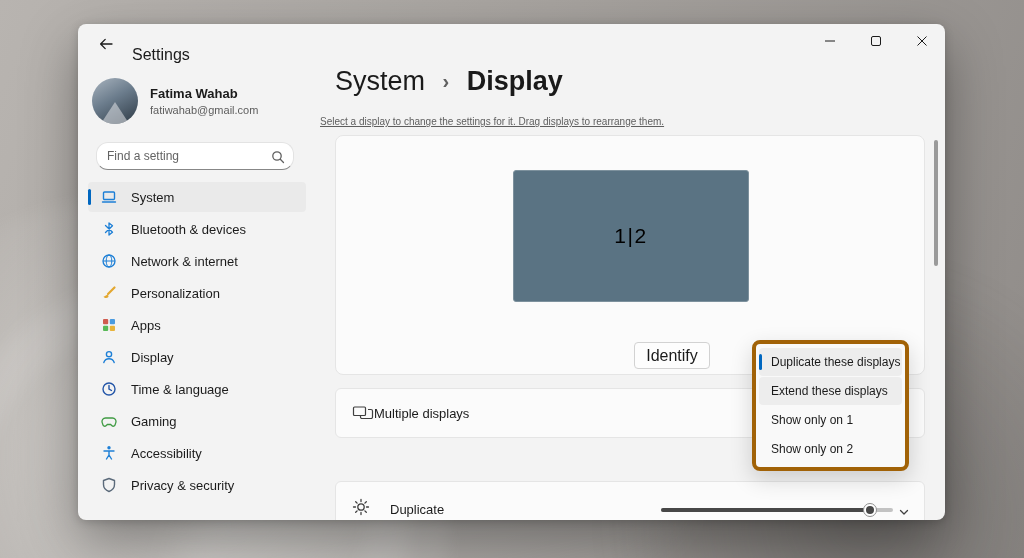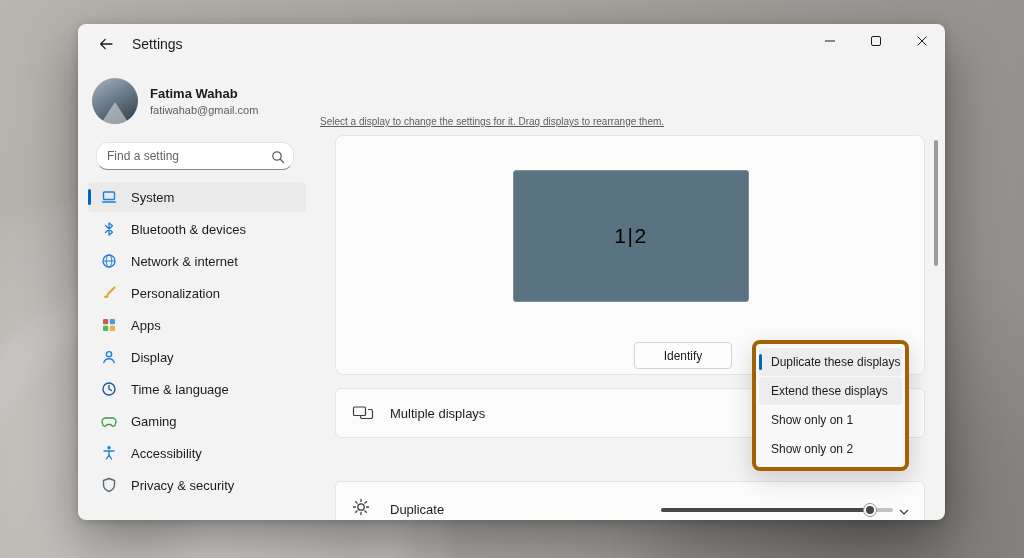--- a/index.html
+++ b/index.html
@@ -41,21 +41,21 @@
     color: #1b1b1b;
   }
 
   
   .titlebar { position: absolute; left: 0; top: 0; right: 0; height: 40px; }
   .back-button {
     position: absolute; left: 12px; top: 8px; width: 32px; height: 26px;
     display: flex; align-items: center; justify-content: center;
     background: none; border: none; border-radius: 4px; cursor: pointer;
   }
-  .titlebar-title { position: absolute; left: 54px; top: 12px; font-size: 14px; color: #1b1b1b; }
+  .titlebar-title { position: absolute; left: 54px; top: 22px; font-size: 16px; color: #1b1b1b; }
   .window-controls { position: absolute; right: 0; top: 0; display: flex; }
   .win-btn {
     width: 46px; height: 34px; display: flex; align-items: center; justify-content: center;
     background: none; border: none; cursor: pointer;
   }
 
   
   .sidebar { position: absolute; left: 0; top: 40px; width: 250px; bottom: 0; }
   .avatar {
     position: absolute; left: 14px; top: 14px; width: 46px; height: 46px; border-radius: 50%;
@@ -107,33 +107,33 @@
     position: absolute; left: 257px; top: 111px; width: 590px; height: 240px;
     background: #fbfbfb; border: 1px solid #e5e5e5; border-radius: 8px;
   }
   .monitor {
     position: absolute; left: 177px; top: 34px; width: 236px; height: 132px;
     background: #5a7383; border: 1px solid #7d919d; border-radius: 3px;
     display: flex; align-items: center; justify-content: center; cursor: move;
   }
   .monitor-label { color: #000000; font-size: 21px; letter-spacing: 1.5px; }
   .identify-btn {
-    position: absolute; left: 298px; top: 206px; width: 98px; height: 27px;
+    position: absolute; left: 298px; top: 206px; width: 76px; height: 27px;
     background: #fdfdfd; border: 1px solid #d2d2d2; border-radius: 4px;
-    font-size: 12px; color: #1b1b1b; cursor: pointer;
+    font-size: 16px; color: #1b1b1b; cursor: pointer;
     font-family: "Liberation Sans", "DejaVu Sans", sans-serif;
   }
 
   .md-row {
     position: absolute; left: 257px; top: 364px; width: 590px; height: 50px;
     background: #fbfbfb; border: 1px solid #e5e5e5; border-radius: 6px;
     display: flex; align-items: center; padding: 0 16px; cursor: pointer;
   }
   .md-icon { width: 22px; display: flex; }
-  .md-text { margin-left: 16px; }
+  .md-text { }
   .md-title { font-size: 13px; color: #1b1b1b; }
   .md-subtitle { font-size: 11px; color: #5e5e5e; margin-top: 3px; }
   .row-spacer { flex: 1; }
 
   .section-header { position: absolute; left: 257px; top: 431px; font-size: 18px; font-weight: 700; margin-top: 27px; }
 
   .brightness-row {
     position: absolute; left: 257px; top: 457px; width: 590px; height: 70px;
     background: #fbfbfb; border: 1px solid #e5e5e5; border-radius: 6px 6px 0 0;
   }
@@ -317,20 +317,25 @@
           <span class="nav-icon">
             <svg width="16" height="16" viewBox="0 0 16 16">
                 <path d="M8 1.5l5.5 2v4c0 3.5-2.3 5.8-5.5 7-3.2-1.2-5.5-3.5-5.5-7v-4z" fill="none" stroke="#5b6a7a" stroke-width="1.4" stroke-linejoin="round"></path>
               </svg>
           </span>
           <span class="nav-label">Privacy &amp; security</span>
         </div>
       </nav>
     </div>
 
+    <h1 class="breadcrumb">
+      <span class="crumb-parent">System</span>
+      <span class="crumb-sep">›</span>
+      <span class="crumb-current">Display</span>
+    </h1>
     <p class="description">Select a display to change the settings for it. Drag displays to rearrange them.</p>
 
     <div class="display-card">
       <div class="monitor">
         <span class="monitor-label">1|2</span>
       </div>
       <button class="identify-btn">Identify</button>
     </div>
 
     <div class="md-row">

